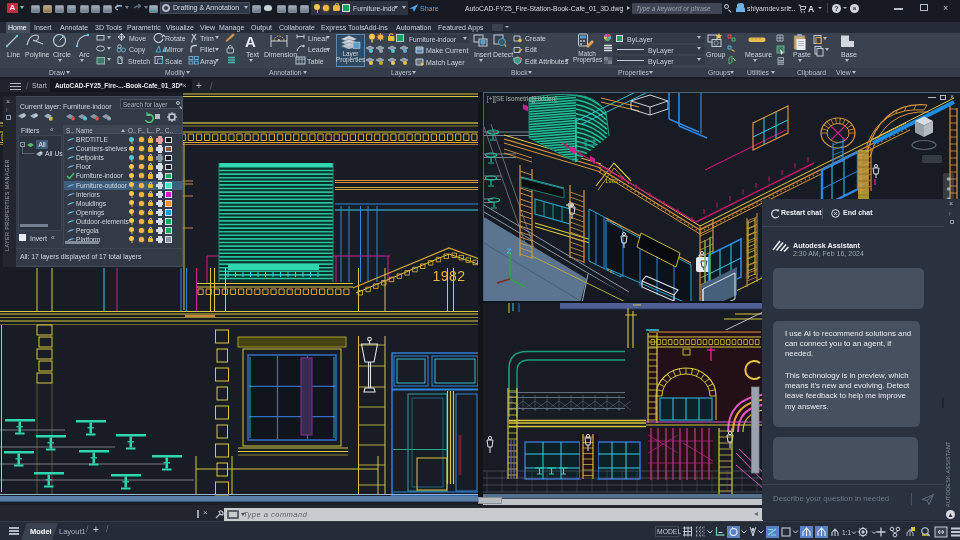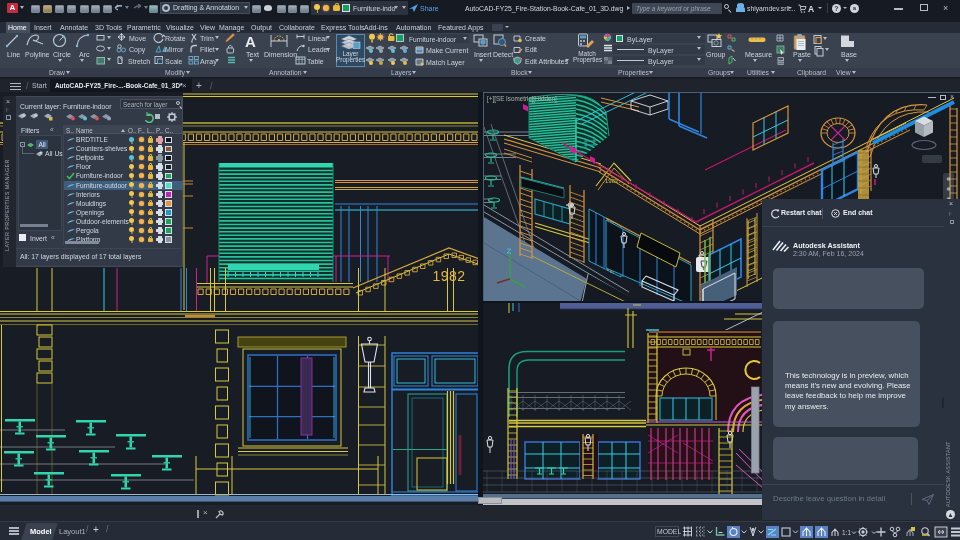--- a/index.html
+++ b/index.html
@@ -782,20 +782,27 @@
     </svg>
   </div>
   <div class="abs" style="left:478px;top:497px;width:24px;height:7px;background:#b8bcc0;border:1px solid #8a9097;"></div>
   <div id="cmdrow">
     <div class="abs" style="left:197px;top:5px;width:2px;height:8px;background:#9aa4b0;"></div>
     <div class="abs" style="left:203px;top:3px;color:#aeb7c2;font-size:8px;">×</div>
     <svg class="abs" style="left:215px;top:5px" width="9" height="9">
         <path d="M1,8 L5,4 M4,1.5 a2.5,2.5 0 0 1 3.5,3.5 l-2,-0.5 z" stroke="#aeb7c2" stroke-width="1.3" fill="none"></path>
       </svg>
   </div>
+  <div id="cmdfield">
+    <div class="abs" style="left:3px;top:2px;width:12px;height:9px;background:#5a626e;border-radius:1px;"></div>
+    <div class="abs" style="left:5px;top:4px;width:8px;height:5px;background:#c9cccf;"></div>
+    <div class="abs" style="left:17px;top:5px;width:0;height:0;border-left:2.5px solid transparent;border-right:2.5px solid transparent;border-top:3px solid #4a5058;"></div>
+    <div class="abs" style="left:19px;top:2px;color:#565c64;font-size:7.5px;font-style:italic;letter-spacing:0.5px;">Type a command</div>
+      <div class="abs" style="left:530px;top:4px;width:0;height:0;border-top:2.5px solid transparent;border-bottom:2.5px solid transparent;border-right:4px solid #6a7078;"></div>
+  </div>
   <div id="statusbar">
     <div class="abs" style="left:9px;top:5px;width:10px;height:1.8px;background:#aeb7c2;box-shadow:0 3px 0 #aeb7c2,0 6px 0 #aeb7c2;"></div>
     <div class="abs" style="left:24px;top:1px;width:31px;height:17px;background:#3a4250;transform:skewX(-18deg);"></div>
     <div class="abs" style="left:30px;top:4.5px;color:#fff;font-size:7.5px;font-weight:bold;">Model</div>
     <div class="abs" style="left:59px;top:4.5px;color:#aab3bf;font-size:7.5px;">Layout1</div>
     <div class="abs" style="left:86px;top:2px;color:#6a7480;font-size:9px;">/</div>
     <div class="abs" style="left:93px;top:2px;color:#ccd3dc;font-size:10px;">+</div>
     <div class="abs" style="left:106px;top:2px;color:#6a7480;font-size:9px;">/</div>
     <div class="abs" style="left:655px;top:4px;width:24px;height:11px;border:1px solid #3f4854;"></div>
     <div class="abs" style="left:657px;top:5.5px;color:#c3ccd6;font-size:6.8px;">MODEL</div>
@@ -1088,28 +1095,31 @@
           <path d="M1,11 L8,2"></path>
           <path d="M4.5,11.5 L11,3.5"></path>
           <path d="M8.5,12 L14,5.5"></path>
           <path d="M12,12.5 L16.5,8"></path>
         </g>
       </svg>
     <div class="abs" style="left:31px;top:41.5px;color:#eef1f5;font-size:7.2px;font-weight:bold;">Autodesk Assistant</div>
     <div class="abs" style="left:31px;top:50.5px;color:#97a1b0;font-size:7px;">2:30 AM, Feb 16, 2024</div>
     <div class="bub" style="left:11px;top:69px;width:151px;height:41px;"></div>
     <div class="bub" style="left:11px;top:121.5px;width:147px;height:106.5px;"></div>
+    <div class="btext" style="left:23px;top:129.5px;">I use AI to recommend solutions and
+can connect you to an agent, if
+needed.</div>
     <div class="btext" style="left:23px;top:172px;">This technology is in preview, which
-means it’s new and evolving. Please
+means it’s new and evolving. Detect
 leave feedback to help me improve
 my answers.</div>
     <div class="bub" style="left:11px;top:237.5px;width:145px;height:43.5px;"></div>
     <div class="abs" style="left:180px;top:198px;width:3px;height:11px;background:#1f2630;border-radius:2px;"></div>
     <div class="abs" style="left:0;top:284.5px;width:196px;height:1px;background:#3a4352;"></div>
-    <div class="abs" style="left:11px;top:295px;color:#6e7888;font-size:7.8px;">Describe leave question in detail</div>
+    <div class="abs" style="left:11px;top:295px;color:#6e7888;font-size:7.8px;">Describe your question in needed</div>
     <div class="abs" style="left:148.5px;top:294px;width:1.2px;height:12px;background:#4a5464;"></div>
     <svg class="abs" style="left:159px;top:294px" width="14" height="13" fill="none">
         <path d="M1,6.5 L12.5,1.5 L8,11.5 L6,7.5 Z M6,7.5 L12.5,1.5" stroke="#5f6a7c" stroke-width="1"></path>
       </svg>
   </div>
   <div id="assistR">
     <div class="abs" style="left:5px;top:1px;color:#b8c2cd;font-size:7px;">×</div>
     <div class="abs" style="left:5px;top:10.5px;color:#8a95a2;font-size:6px;">⊦</div>
     <div class="abs" style="left:5.5px;top:20.5px;width:4.5px;height:4.5px;border:1px solid #8a95a2;"></div>
     <div class="abs" style="left:1px;top:238px;width:11px;height:70px;color:#8a94a3;font-size:5.4px;letter-spacing:0.3px;writing-mode:vertical-rl;transform:rotate(180deg);white-space:nowrap;">AUTODESK ASSISTANT</div>

